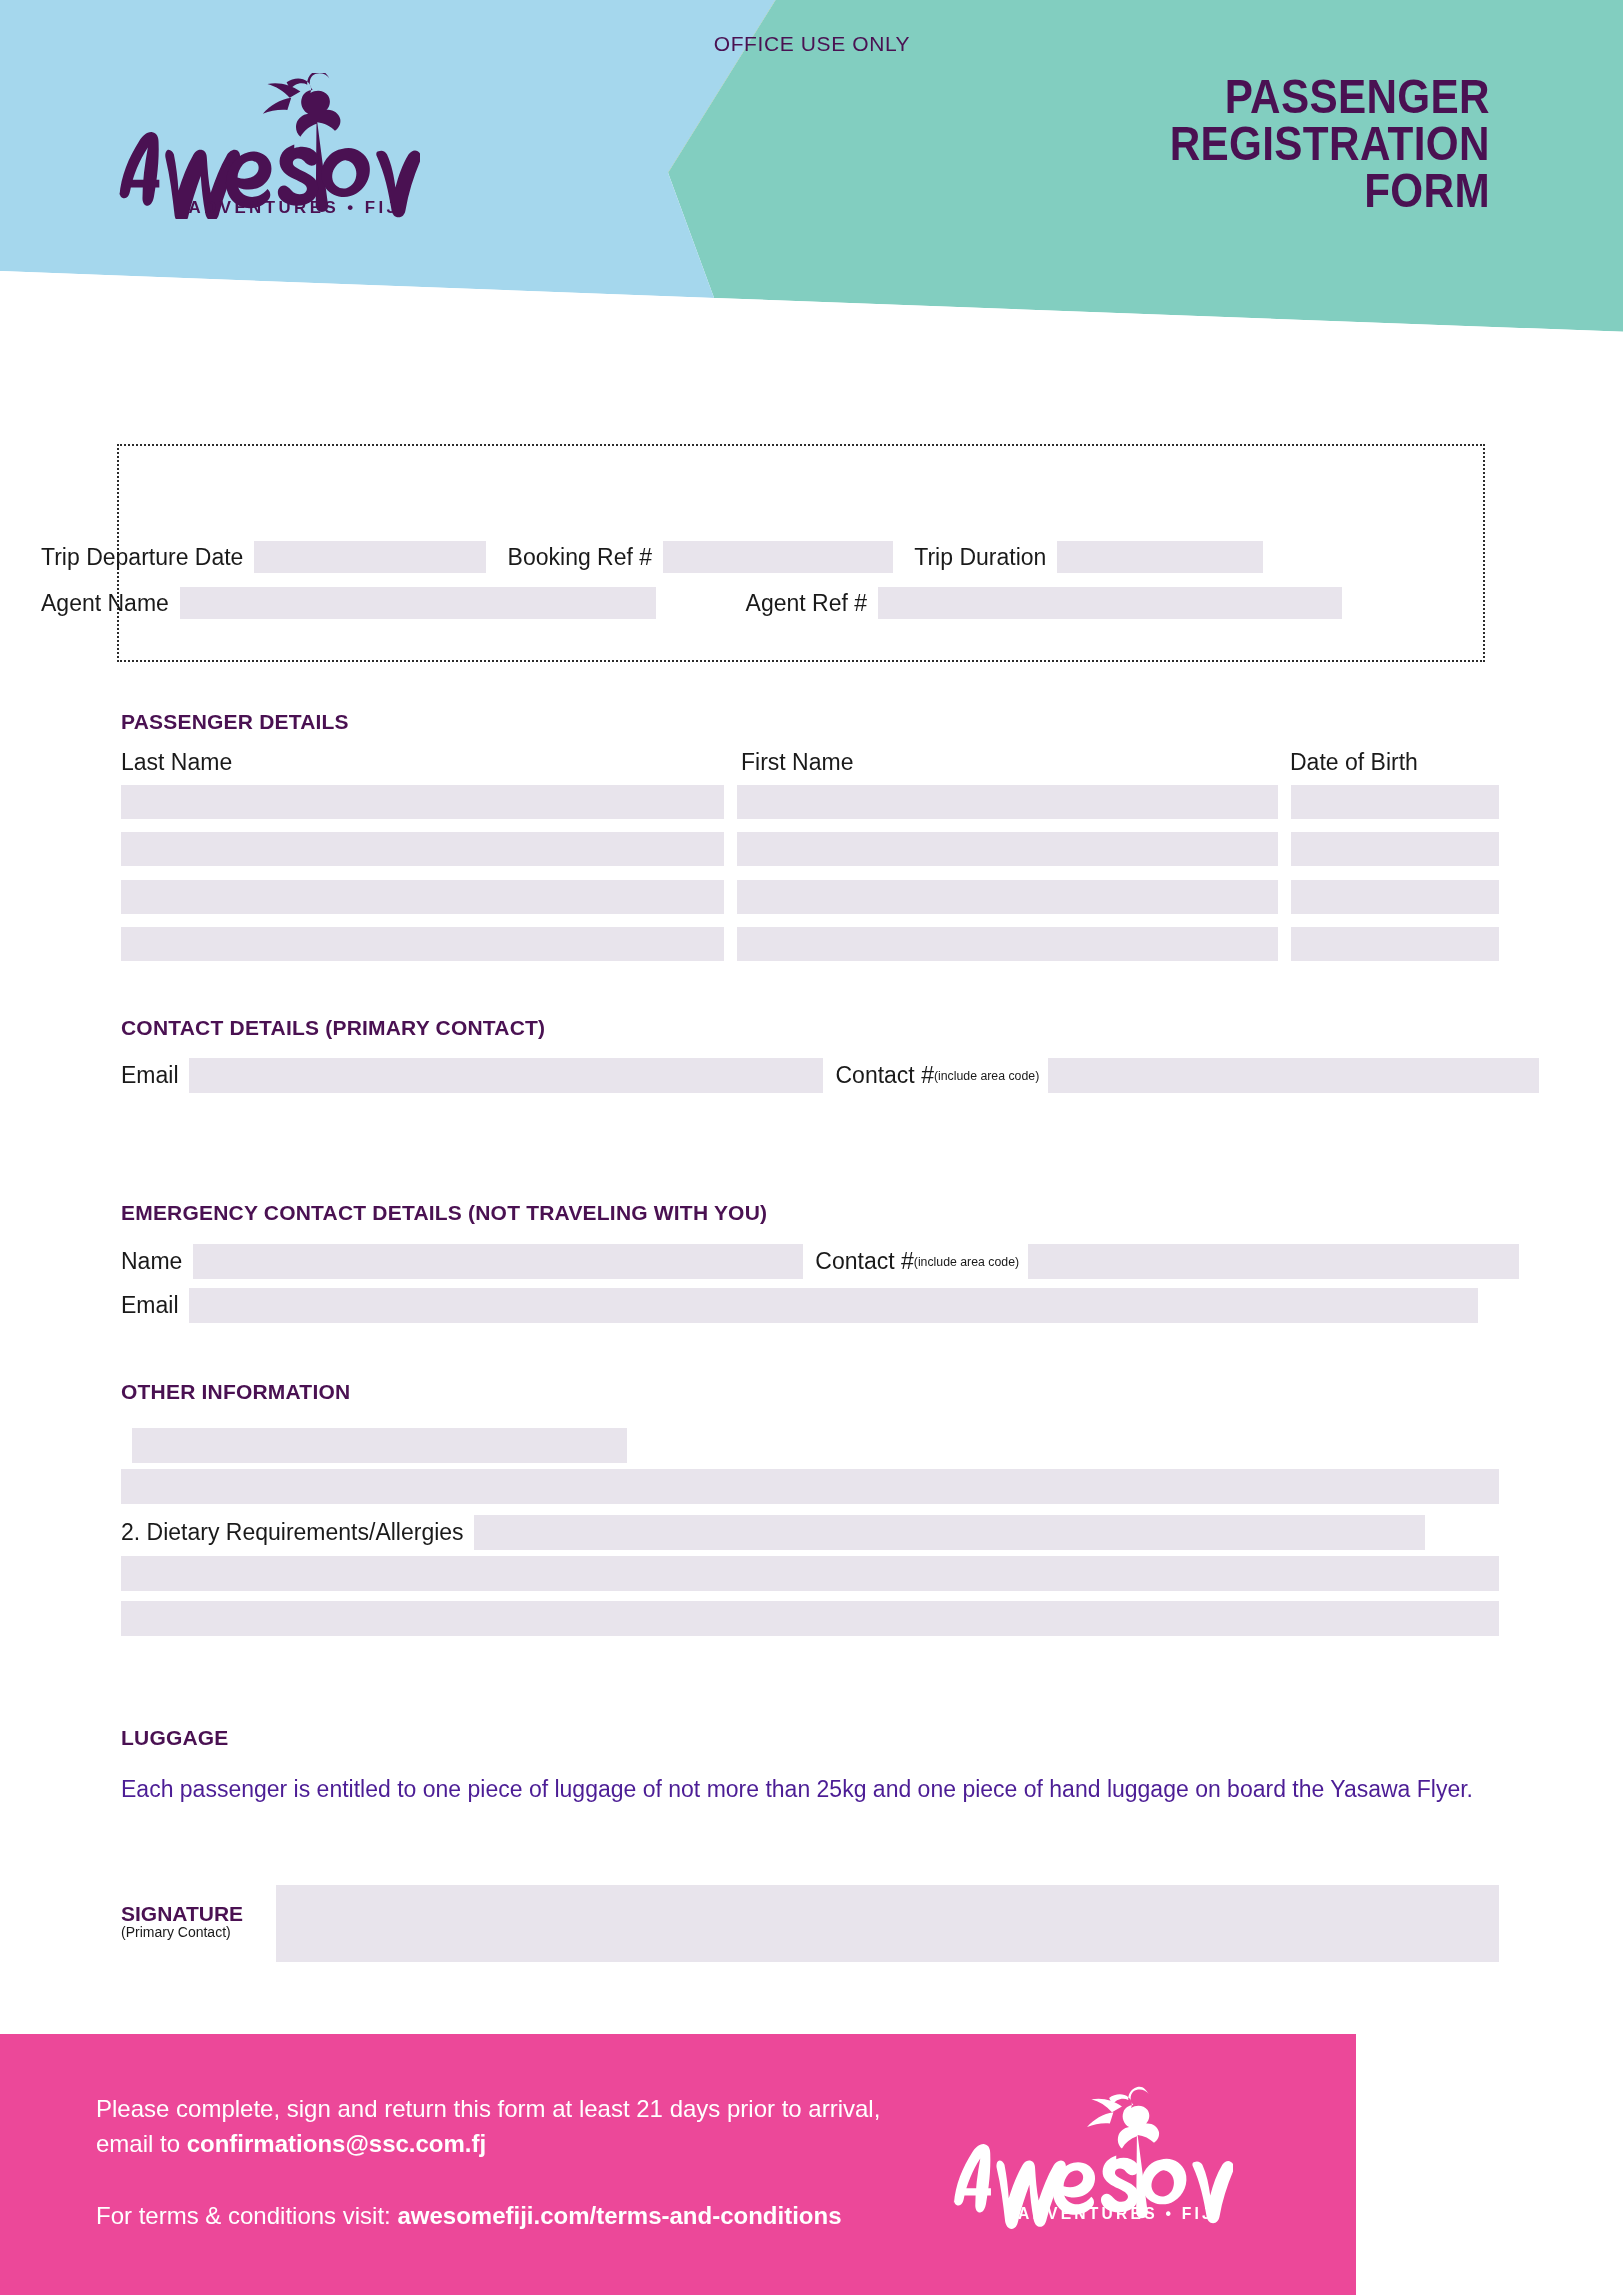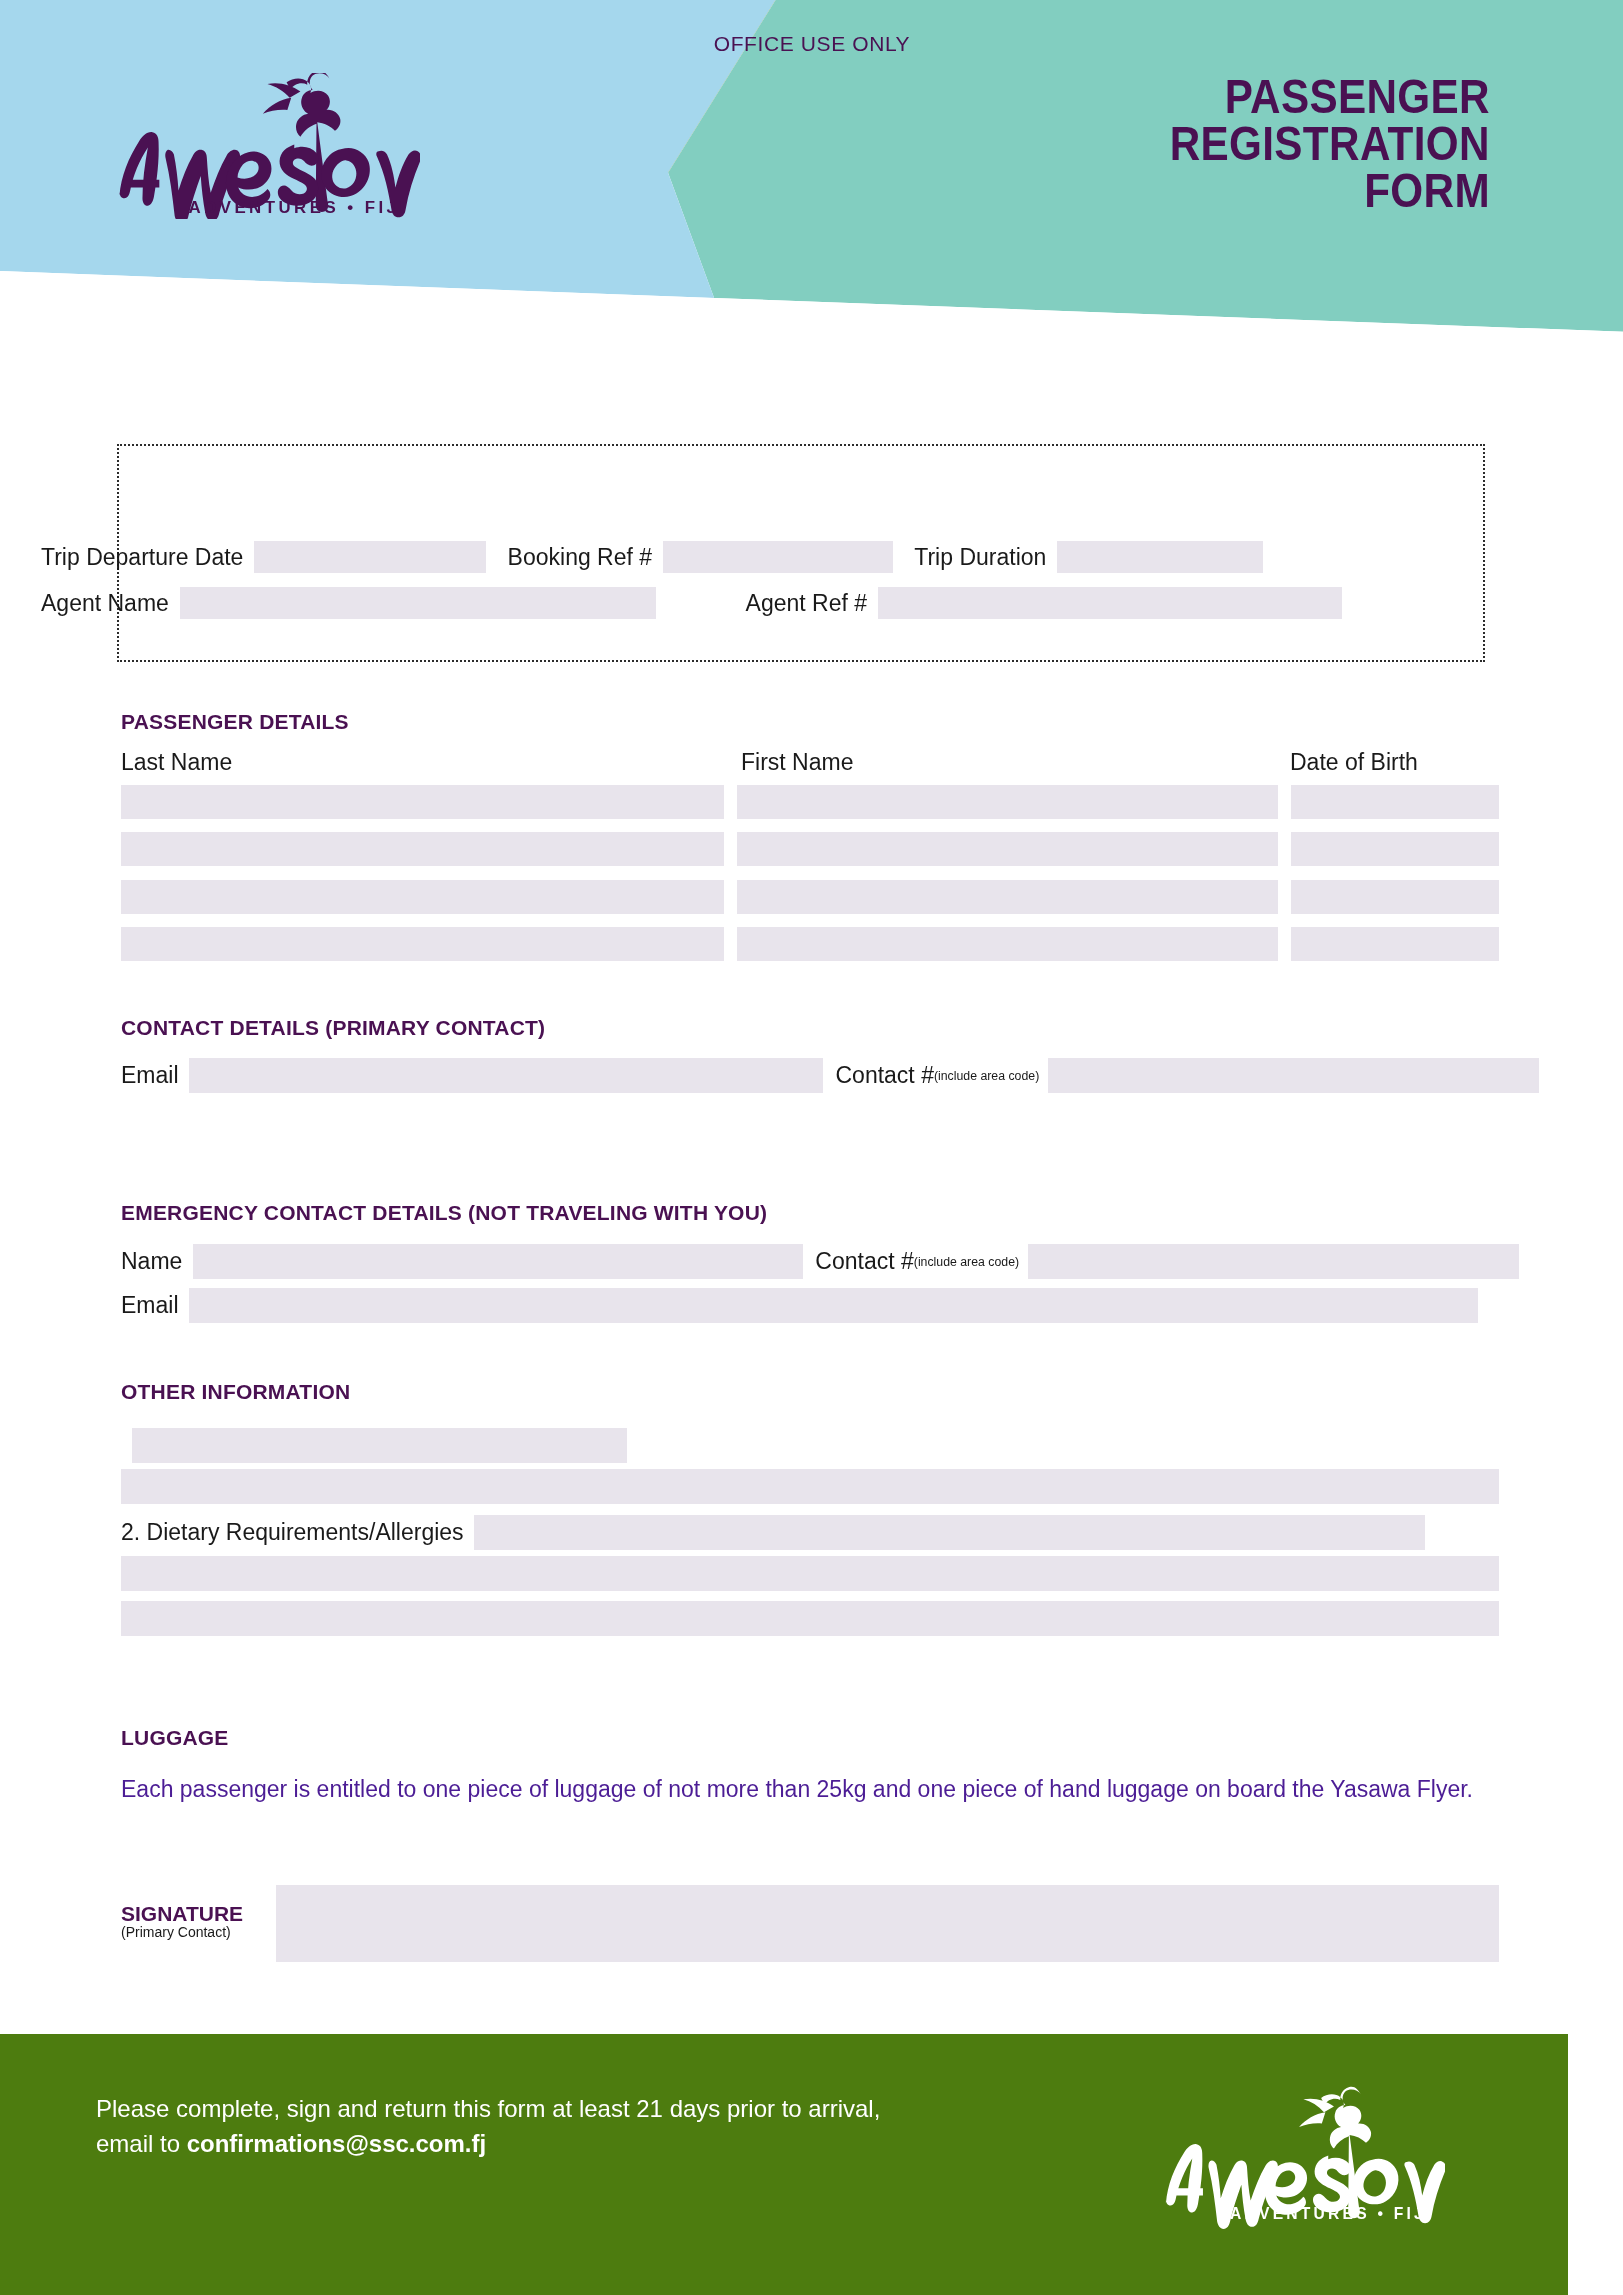--- a/index.html
+++ b/index.html
@@ -158,23 +158,23 @@
     position: absolute;
     color: #1a1a1a;
     font-size: 14px;
   }
 
   
   .footer {
     position: absolute;
     left: 0;
     top: 2034px;
-    width: 1568px;
+    width: 1356px;
     height: 261px;
-    background: #4d7c0f;
+    background: #ec4899;
   }
   .footer-text {
     position: absolute;
     left: 96px;
     top: 58px;
     color: #ffffff;
     font-size: 24px;
     line-height: 1.45;
   }
   .footer-text2 {
@@ -330,20 +330,23 @@
   <div class="lug-text" style="left:121px; top:1773px;">Each passenger is entitled to one piece of luggage of not more than 25kg and one piece of hand luggage on board the Yasawa Flyer.</div>
 
   <div class="sig-label" style="left:121px; top:1902px;">SIGNATURE</div>
   <div class="sig-sub" style="left:121px; top:1924px;">(Primary Contact)</div>
   <div class="grid-box" style="left:276px; top:1885px; width:1223px; height:77px;"></div>
 
   <div class="footer">
     <div class="footer-text">
       <span>Please complete, sign and return this form at least 21 days prior to arrival,</span><br>
       <span>email to </span><b>confirmations@ssc.com.fj</b>
+    </div>
+    <div class="footer-text2">
+      <span>For terms &amp; conditions visit: </span><b>awesomefiji.com/terms-and-conditions</b>
     </div>
 
     <div class="logo-bottom">
       <svg viewBox="0 0 420 190">
         <g fill="#ffffff">
           <path d="M246 12c8-6 20-7 27-1 5 4 6 10 4 15 7-5 18-4 23 3 4 6 3 14-2 19 8-1 16 4 18 12 1 6-2 12-7 15-6-6-14-10-23-11l14 108c1 5-3 9-8 9s-8-4-8-9l1-106c-9 3-16 9-21 17-5-4-7-11-5-18 2-6 8-11 15-12-7-4-11-13-8-21 2-6 8-10 14-10-5-6-5-14 0-19 7-5 17-3 22 4-5-8-10-14-20-9-6 3-10 10-9 17-8-4-18-1-22 7z"></path>
           <path d="M252 32c-14 2-28 10-37 21 10-4 21-6 32-5l5-16z"></path>
           <path d="M264 24c-12-9-28-13-43-10 11 3 21 9 29 18l14-8z"></path>
           <path d="M28 160c2-26 12-50 26-72 4-6 10-12 17-11 6 1 8 7 8 13 1 24-2 48-6 71-1 5-3 11-8 12-5 0-7-5-7-10 0-22 3-44 7-66-11 17-19 36-23 56-1 5-3 11-9 10-4-1-5-5-5-9zm12-21h40v10h-42l2-10z"></path>
           <path d="M92 100c3 0 6 3 7 6 3 15 5 31 6 47 5-16 11-32 19-46 2-4 6-8 11-7 5 1 7 6 7 11 1 15 2 30 5 45 6-17 12-34 21-49 3-5 9-9 14-6 4 3 4 9 2 13-11 22-20 45-26 69-1 5-4 10-9 10s-8-5-9-10c-3-16-5-33-6-49-6 17-12 34-16 52-1 5-4 10-9 10s-8-5-9-10c-3-26-6-51-12-76-1-5 1-10 4-10z"></path>

